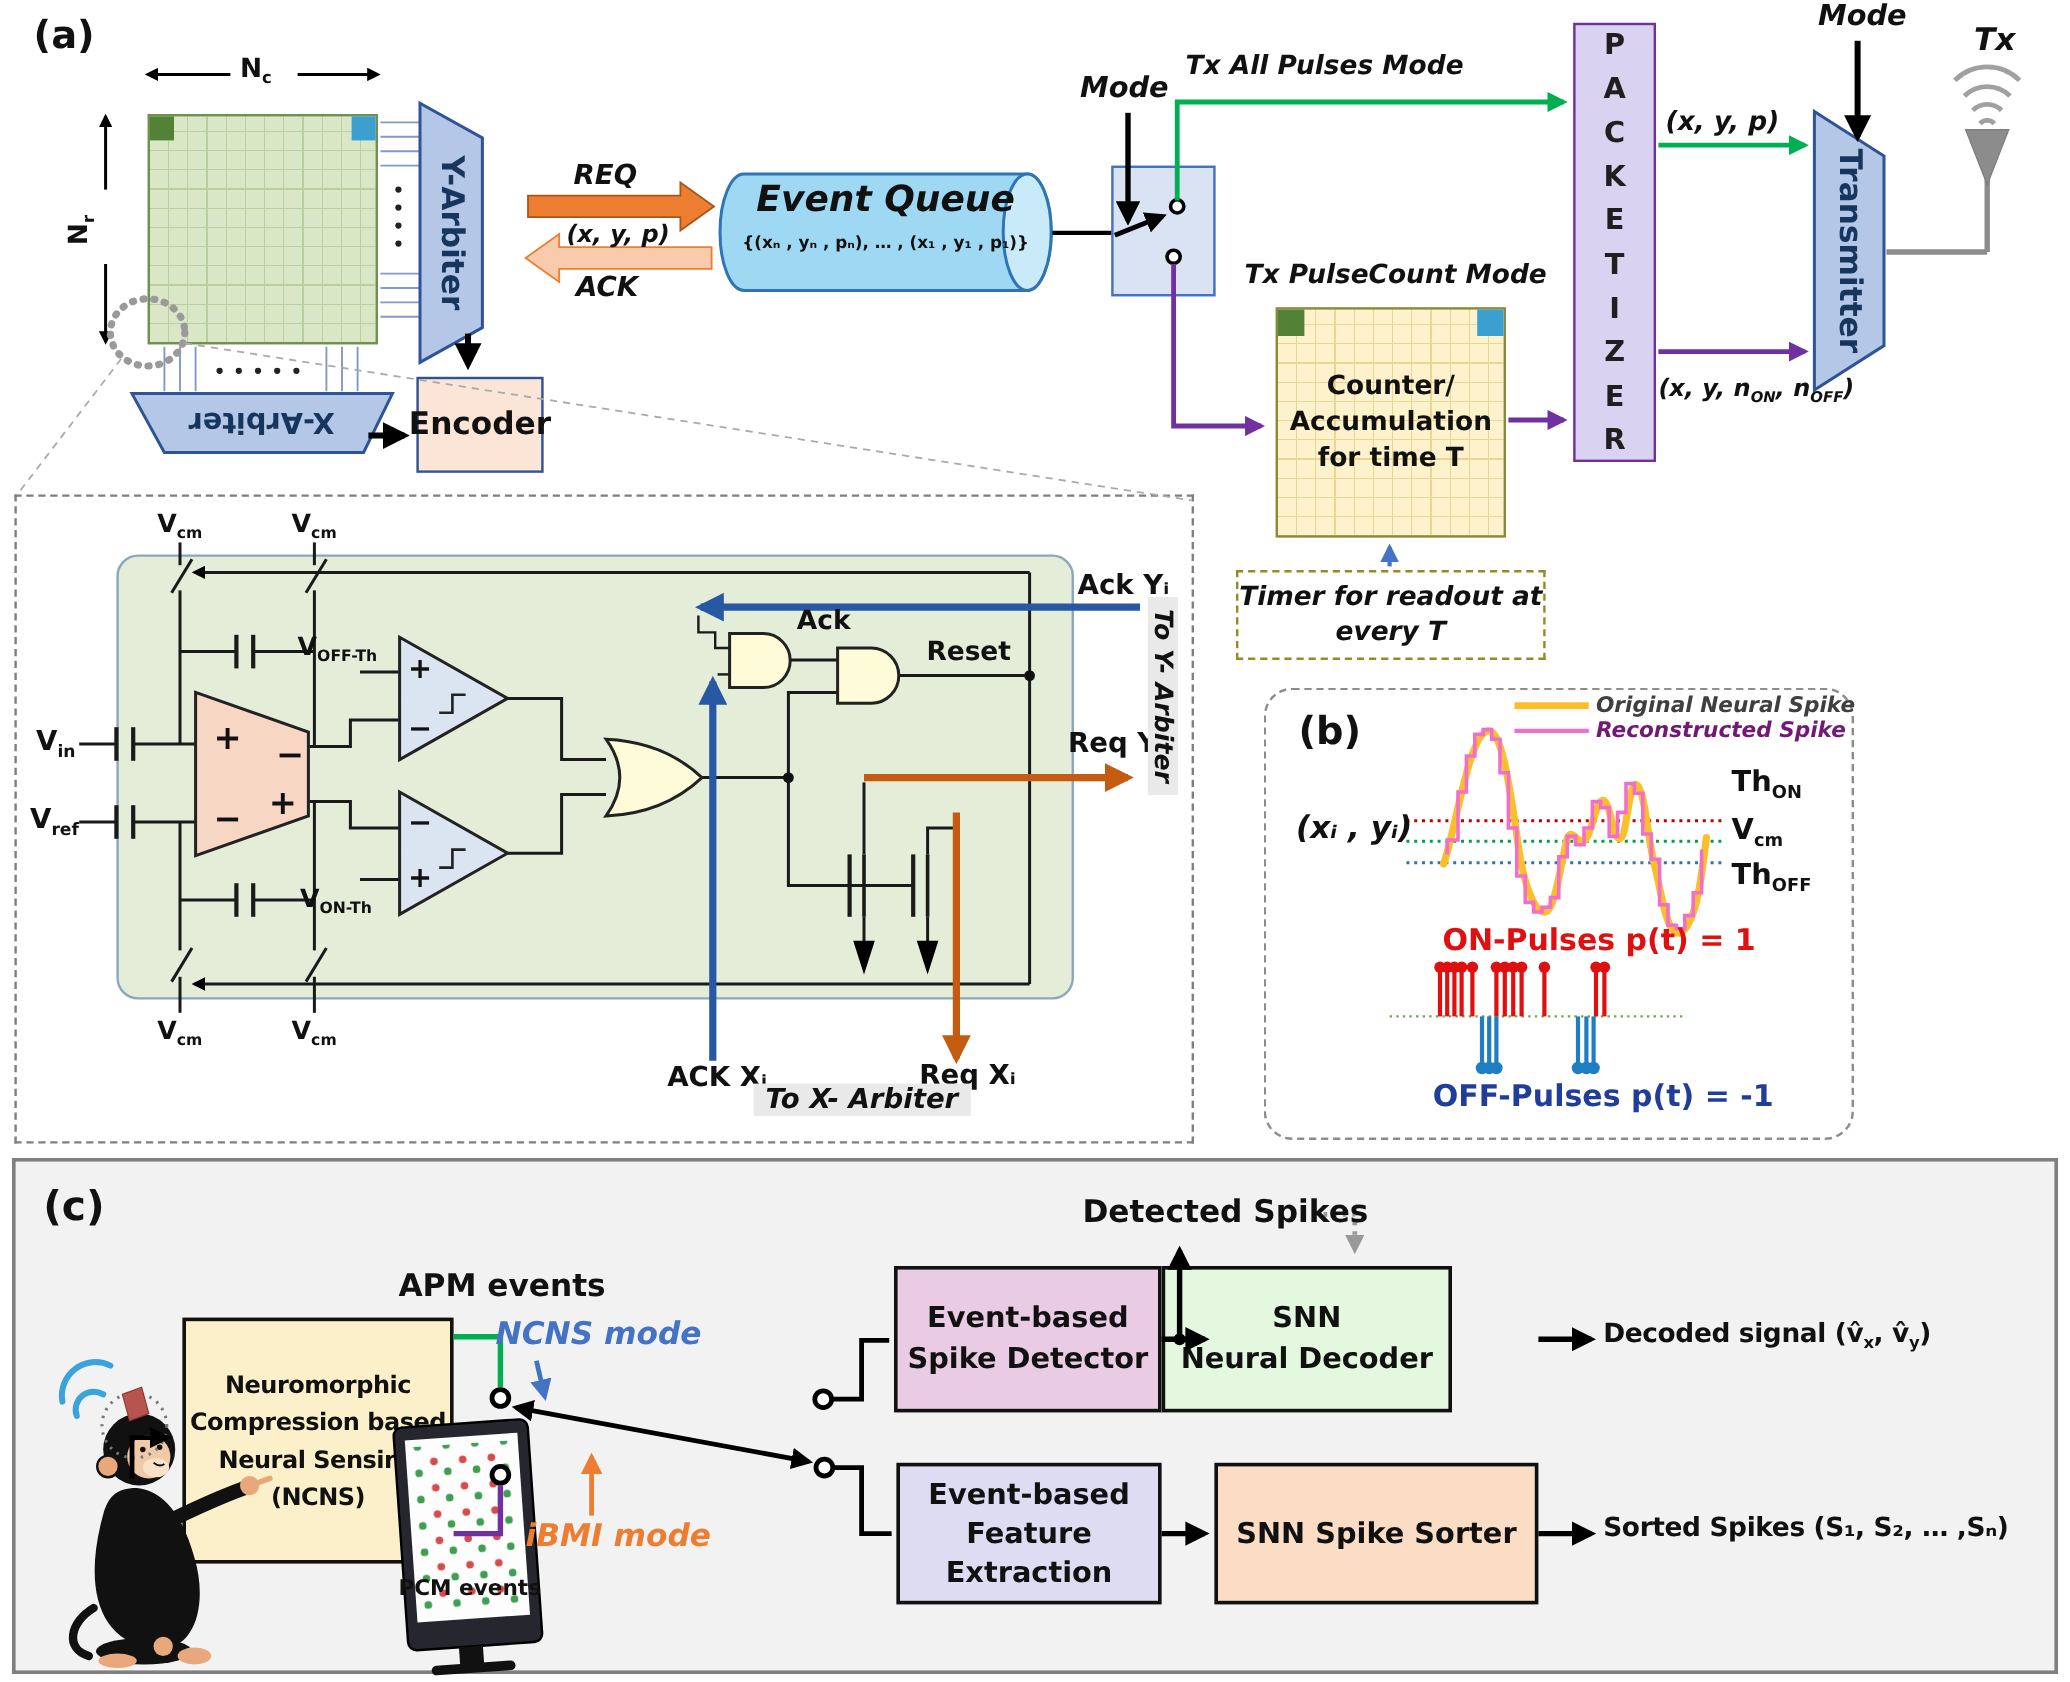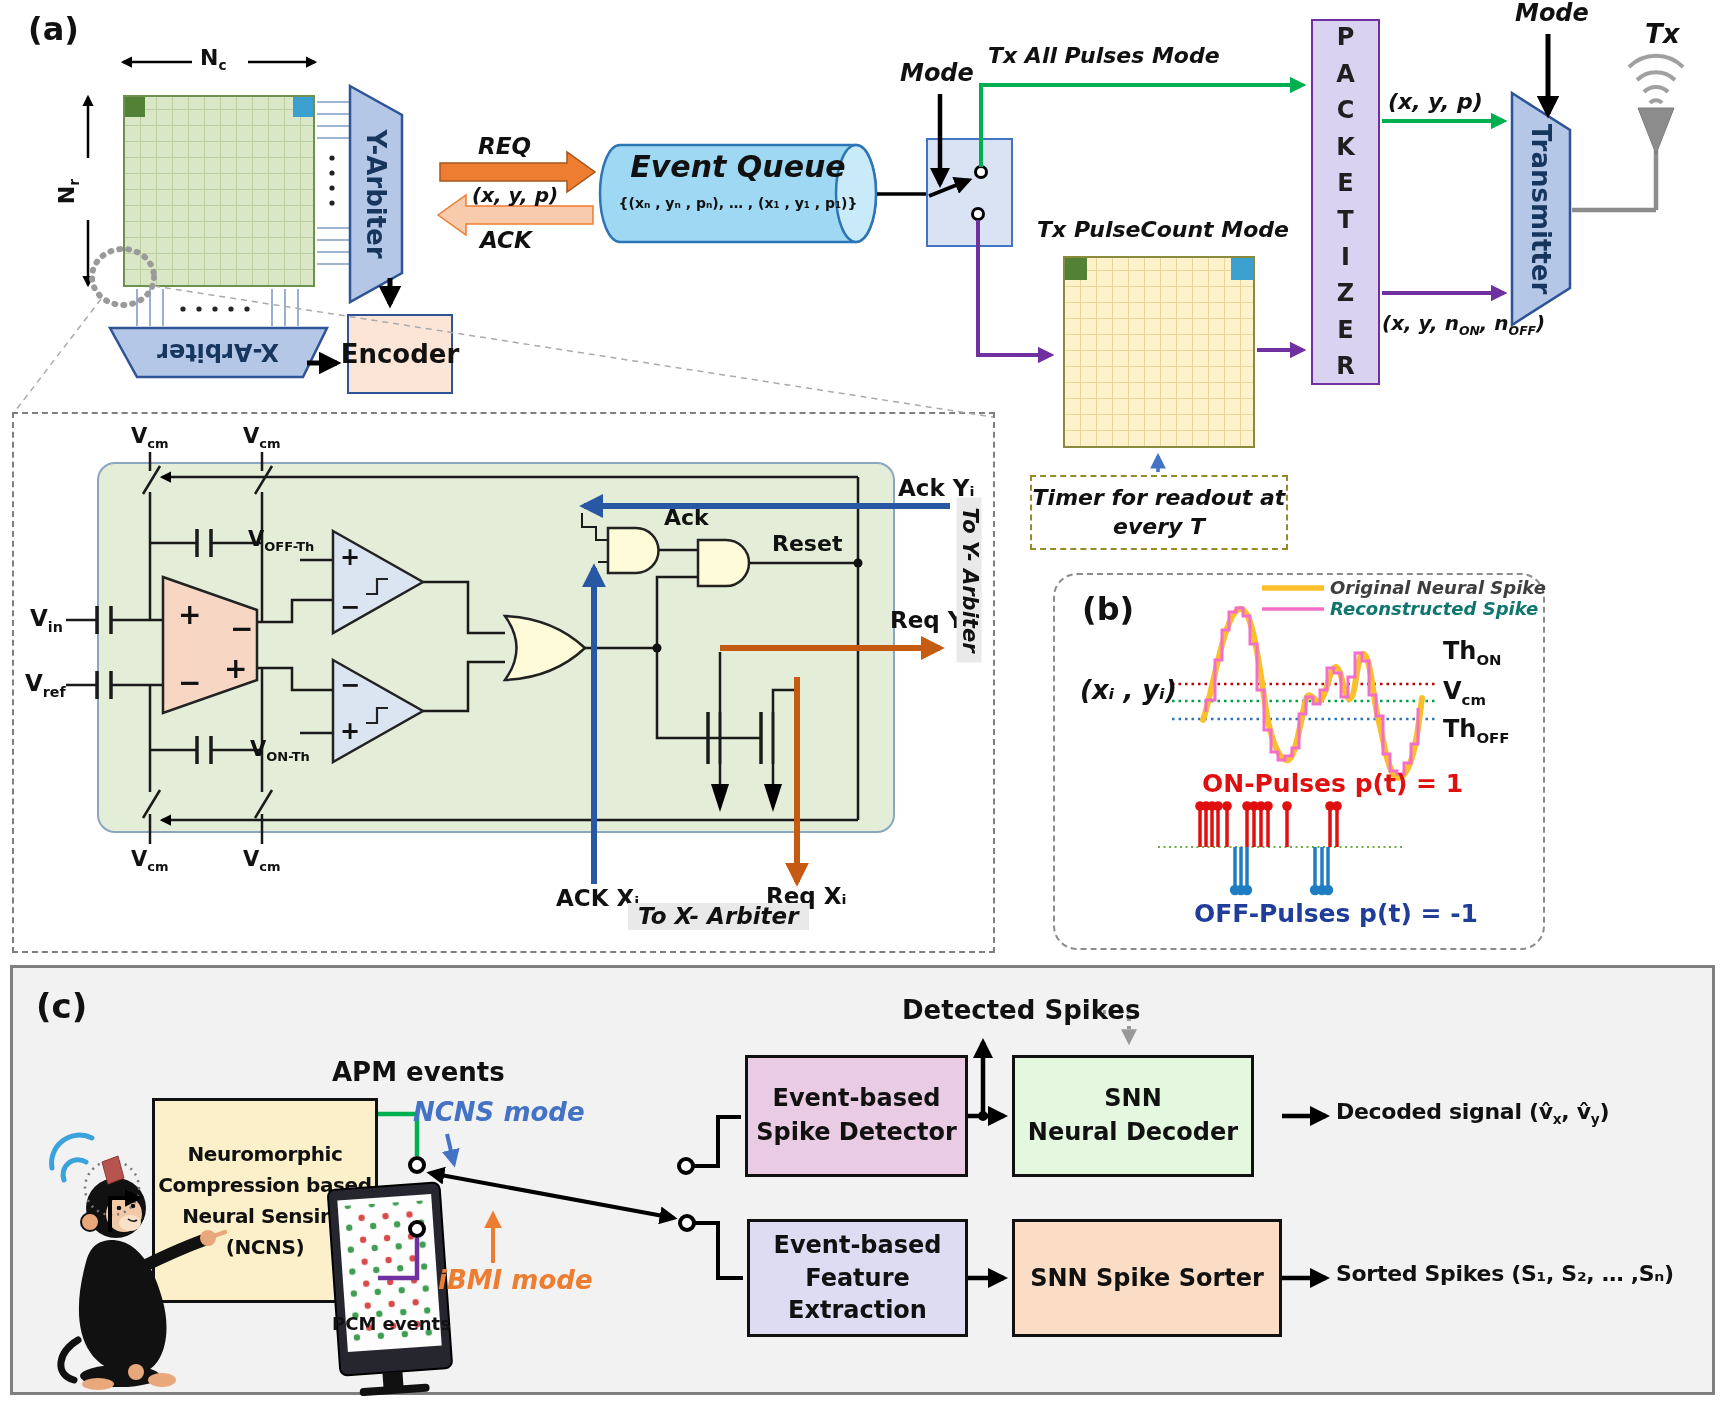--- a/index.html
+++ b/index.html
@@ -60,21 +60,21 @@
     </div>
   </div>
 
   <div class="box ctr" style="left:745px;top:1055px;width:223px;height:122px;background:#e9cce4;border:3.5px solid #111;z-index:2;">
     <div class="lbl" style="position:static;font-size:24px;line-height:1.4;">
       <div>Event-based</div>
       <div>Spike Detector</div>
     </div>
   </div>
 
-  <div class="box ctr" style="left:1012px;top:1055px;width:242px;height:122px;background:#e3f8de;border:3.5px solid #111;z-index:2;">
+  <div class="box ctr" style="left:968px;top:1055px;width:242px;height:122px;background:#e3f8de;border:3.5px solid #111;z-index:2;">
     <div class="lbl" style="position:static;font-size:24px;line-height:1.4;">
       <div>SNN</div>
       <div>Neural Decoder</div>
     </div>
   </div>
 
   <div class="box ctr" style="left:747px;top:1219px;width:221px;height:118px;background:#dddcf2;border:3.5px solid #111;z-index:2;">
     <div class="lbl" style="position:static;font-size:24px;line-height:1.35;">
       <div>Event-based</div>
       <div>Feature</div>
@@ -396,20 +396,25 @@
   <div class="lbl" style="left:218px;top:352px;font-size:24px;color:#17365d;transform:translate(-50%,-50%) rotate(180deg);">X-Arbiter</div>
   <div class="lbl ctr" style="left:347px;top:314px;width:106px;height:80px;font-size:26px;">Encoder</div>
   <div class="lbl it" style="left:478px;top:134px;font-size:23px;">REQ</div>
   <div class="lbl it" style="left:472px;top:184px;font-size:20px;">(x, y, p)</div>
   <div class="lbl it" style="left:480px;top:228px;font-size:23px;">ACK</div>
   <div class="lbl it ctr" style="left:618px;top:150px;width:240px;font-size:30px;">Event Queue</div>
   <div class="lbl ctr" style="left:600px;top:196px;width:276px;font-size:14px;">{(xₙ , yₙ , pₙ),  … , (x₁ , y₁ , p₁)}</div>
   <div class="lbl it" style="left:900px;top:60px;font-size:24px;">Mode</div>
   <div class="lbl it" style="left:988px;top:44px;font-size:22px;">Tx All Pulses Mode</div>
   <div class="lbl it ctr" style="left:1048px;top:218px;width:230px;font-size:22px;">Tx PulseCount Mode</div>
+  <div class="lbl ctr" style="left:1063px;top:256px;width:192px;height:192px;font-size:22px;line-height:1.35;">
+    <div>Counter/</div>
+      <div>Accumulation</div>
+      <div>for time T</div>
+  </div>
   <div class="lbl it ctr" style="left:1030px;top:475px;width:258px;height:75px;font-size:22px;line-height:1.3;">
     <div>Timer for readout at</div>
       <div>every T</div>
   </div>
   <div class="lbl" style="left:1311px;top:19px;width:69px;height:366px;display:flex;flex-direction:column;justify-content:space-around;align-items:center;font-size:24px;color:#1f1f1f;">
     <span>P</span>
       <span>A</span>
       <span>C</span>
       <span>K</span>
       <span>E</span>
@@ -445,21 +450,21 @@
   <div class="lbl" style="left:772px;top:532px;font-size:22px;">Reset</div>
   <div class="lbl" style="left:898px;top:476px;font-size:23px;">Ack Yᵢ</div>
   <div class="lbl" style="left:890px;top:608px;font-size:23px;">Req Yᵢ</div>
   <div class="lbl" style="left:556px;top:886px;font-size:23px;">ACK Xᵢ</div>
   <div class="lbl" style="left:766px;top:884px;font-size:23px;">Req Xᵢ</div>
   <div class="lbl it graybg" style="left:969px;top:580px;font-size:21px;transform:translate(-50%,-50%) rotate(90deg);">To Y- Arbiter</div>
   <div class="lbl it graybg" style="left:628px;top:903px;font-size:23px;">To X- Arbiter</div>
 
   <div class="lbl" style="left:1082px;top:592px;font-size:32px;">(b)</div>
   <div class="lbl it" style="left:1330px;top:578px;font-size:18px;color:#3f3f3f;">Original Neural Spike</div>
-  <div class="lbl it" style="left:1330px;top:599px;font-size:18px;color:#0f766e;">Reconstructed Spike</div>
+  <div class="lbl it" style="left:1330px;top:599px;font-size:18px;color:#701a75;">Reconstructed Spike</div>
   <div class="lbl it" style="left:1080px;top:676px;font-size:26px;">(xᵢ , yᵢ)</div>
   <div class="lbl" style="left:1443px;top:638px;font-size:24px;"><span>Th</span><sub>ON</sub></div>
   <div class="lbl" style="left:1443px;top:678px;font-size:24px;"><span>V</span><sub>cm</sub></div>
   <div class="lbl" style="left:1443px;top:716px;font-size:24px;"><span>Th</span><sub>OFF</sub></div>
   <div class="lbl" style="left:1202px;top:770px;font-size:25px;color:#E01010;">ON-Pulses p(t) = 1</div>
   <div class="lbl" style="left:1194px;top:900px;font-size:25px;color:#1f3d99;">OFF-Pulses p(t) = -1</div>
 
   <div class="lbl" style="left:36px;top:988px;font-size:34px;">(c)</div>
   <div class="lbl" style="left:332px;top:1058px;font-size:26px;">APM events</div>
   <div class="lbl" style="left:332px;top:1314px;font-size:18px;">PCM events</div>

